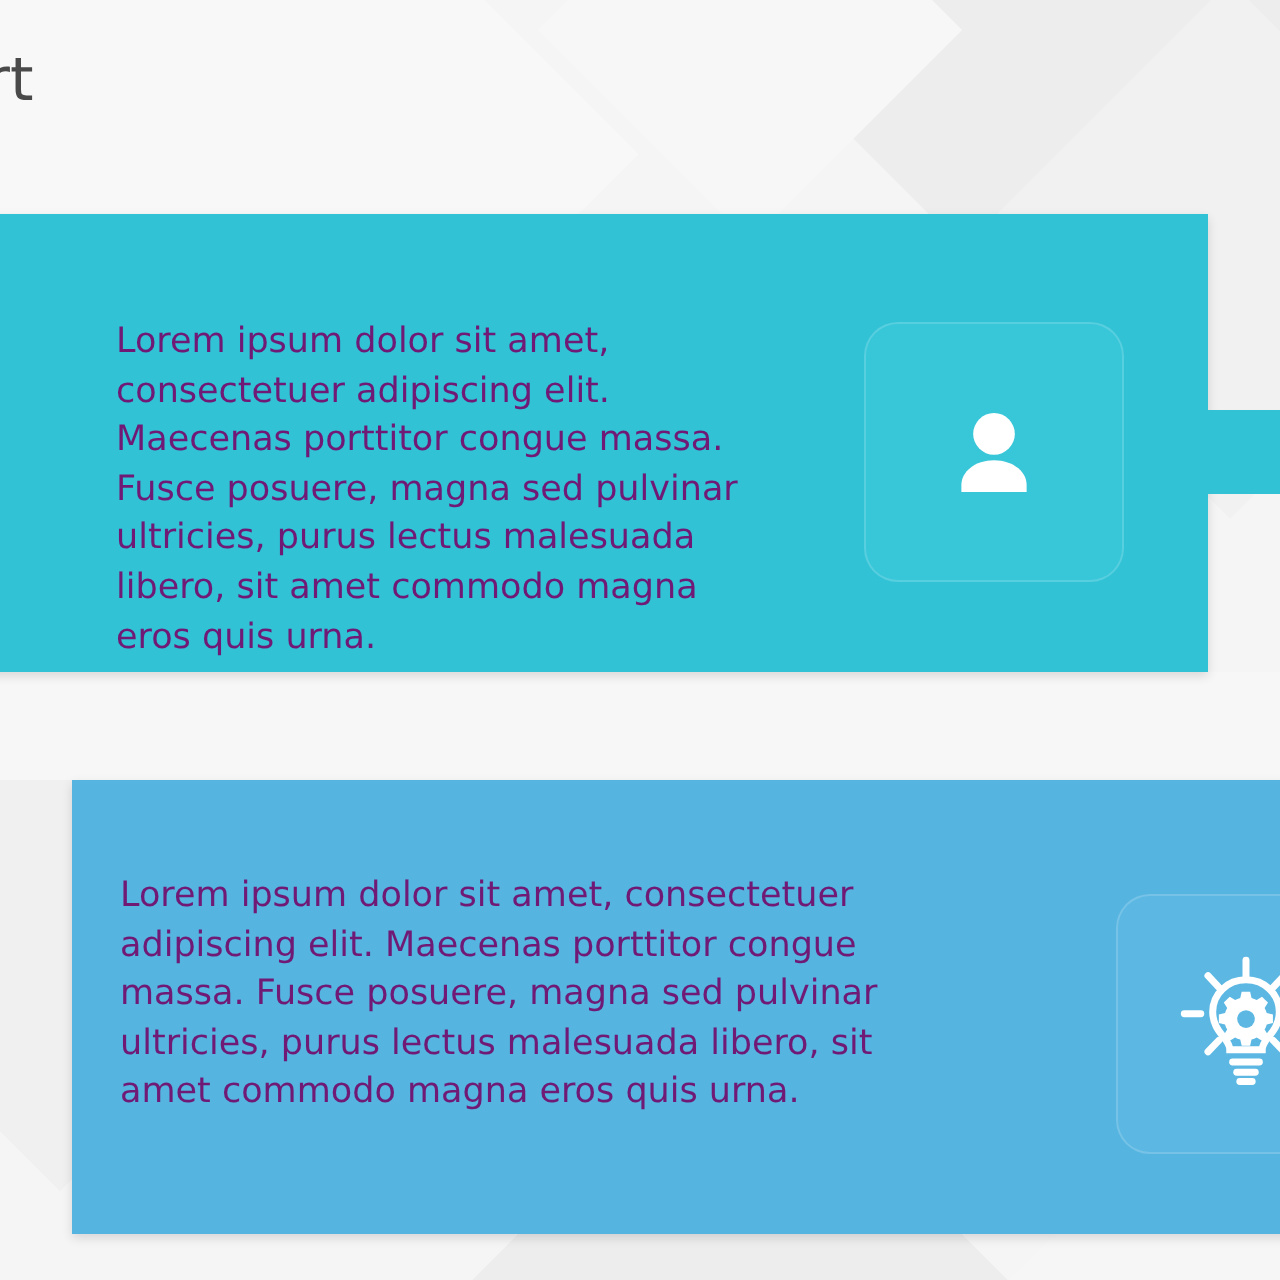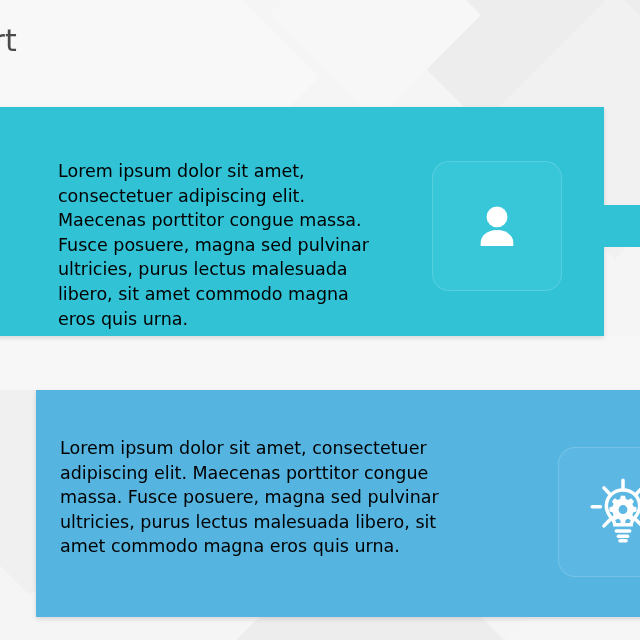--- a/index.html
+++ b/index.html
@@ -75,21 +75,21 @@
   .card-body {
     position: absolute;
     left: 0;
     top: 0;
     width: 100%;
     height: 100%;
   }
 
   .card-text {
     position: absolute;
-    color: #000000;
+    color: #701a75;
     font-size: 17.5px;
     line-height: 24.6px;
     font-family: "DejaVu Sans", sans-serif;
     white-space: pre-line;
   }
 
   .card-1 .card-text {
     left: 162px;
     top: 52px;
     width: 322px;

